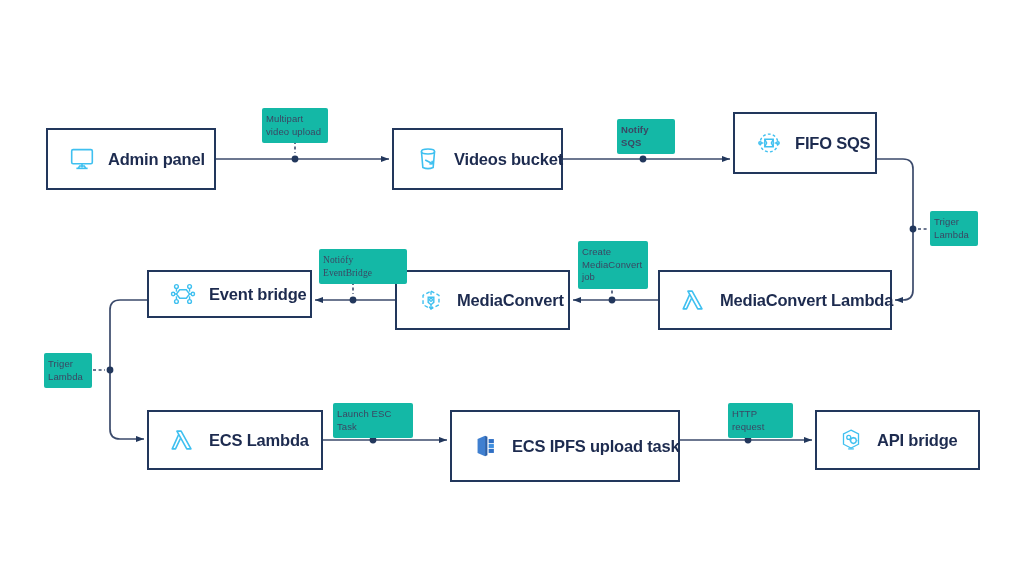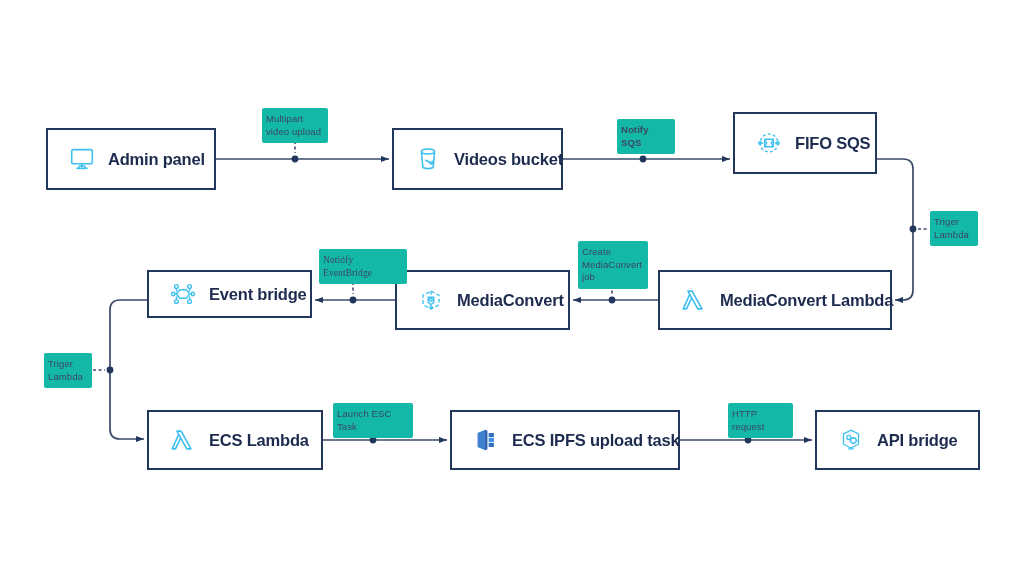--- a/index.html
+++ b/index.html
@@ -186,21 +186,21 @@
   <div class="node" style="left:147px;top:410px;width:176px;height:60px;">
     <span class="nicon">
       <svg width="30" height="30" viewBox="0 0 32 32" fill="none" stroke="#3fc0f0" stroke-width="1.7" stroke-linejoin="round">
         <path d="M9.5 6.5 L14 6.5 L24.5 25.5 L20 25.5 Z"></path>
         <path d="M13.2 14.5 L8 25.5 L4.5 25.5 L11.2 10.6"></path>
       </svg>
     </span>
     <span class="nlabel">ECS Lambda</span>
   </div>
 
-  <div class="node" style="left:450px;top:410px;width:230px;height:60px;">
+  <div class="node" style="left:450px;top:410px;width:230px;height:72px;">
     <span class="nicon">
       <svg width="30" height="30" viewBox="0 0 32 32">
         <path d="M7 8.5 L7 23.5 L15 27 L15 5 Z" fill="#3f7fd0"></path>
         <path d="M15 5 L15 27 L17.5 25.9 L17.5 6.1 Z" fill="#2a5fa8"></path>
         <rect x="18.8" y="8.6" width="5.6" height="4.4" fill="#2f6fc4"></rect>
         <rect x="18.8" y="19" width="5.6" height="4.4" fill="#2f6fc4"></rect>
         <rect x="18.8" y="13.9" width="5.6" height="4.2" fill="#3f8fe0"></rect>
       </svg>
     </span>
     <span class="nlabel">ECS IPFS upload task</span>

